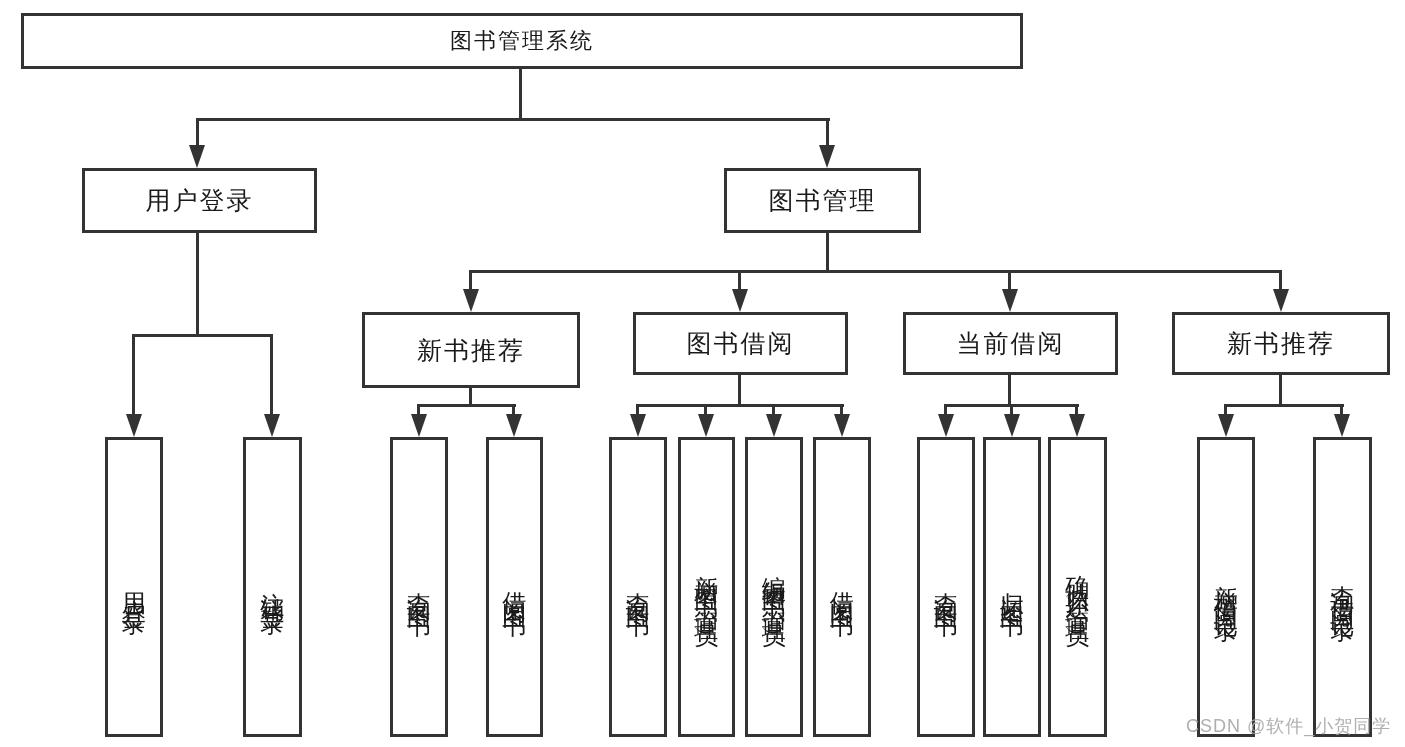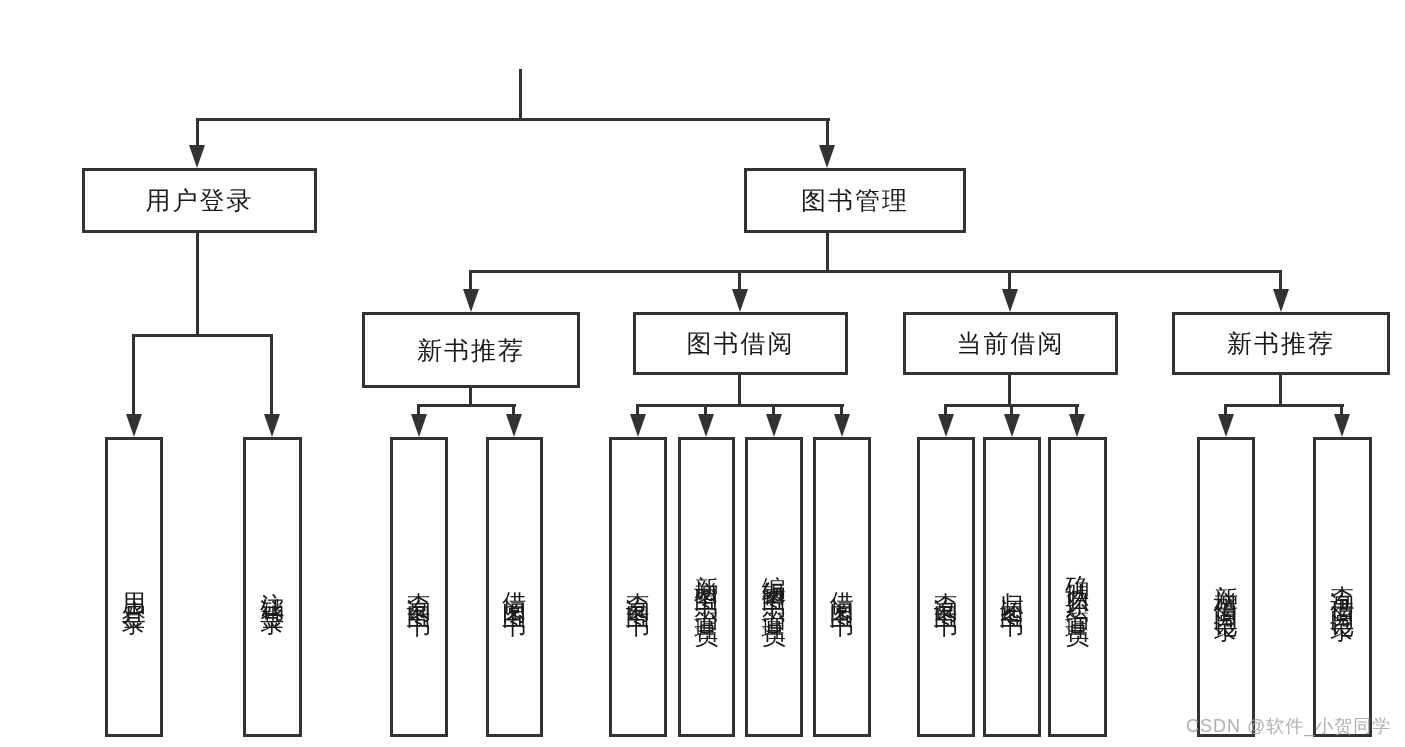--- a/index.html
+++ b/index.html
@@ -89,25 +89,28 @@
   <div class="arrow" style="left:630px;top:414px"></div>
   <div class="arrow" style="left:698px;top:414px"></div>
   <div class="arrow" style="left:766px;top:414px"></div>
   <div class="arrow" style="left:834px;top:414px"></div>
   <div class="arrow" style="left:938px;top:414px"></div>
   <div class="arrow" style="left:1004px;top:414px"></div>
   <div class="arrow" style="left:1069px;top:414px"></div>
   <div class="arrow" style="left:1218px;top:414px"></div>
   <div class="arrow" style="left:1334px;top:414px"></div>
 
+  <div class="box h root" style="left:21px;top:13px;width:1002px;height:56px">
+    <span>图书管理系统</span>
+  </div>
 
   <div class="box h" style="left:82px;top:168px;width:235px;height:65px">
     <span>用户登录</span>
   </div>
-  <div class="box h" style="left:744px;top:168px;width:222px;height:65px">
+  <div class="box h" style="left:724px;top:168px;width:197px;height:65px">
     <span>图书管理</span>
   </div>
 
   <div class="box h" style="left:362px;top:312px;width:218px;height:76px">
     <span>新书推荐</span>
   </div>
   <div class="box h" style="left:903px;top:312px;width:215px;height:63px">
     <span>当前借阅</span>
   </div>
   <div class="box h" style="left:633px;top:312px;width:215px;height:63px">

